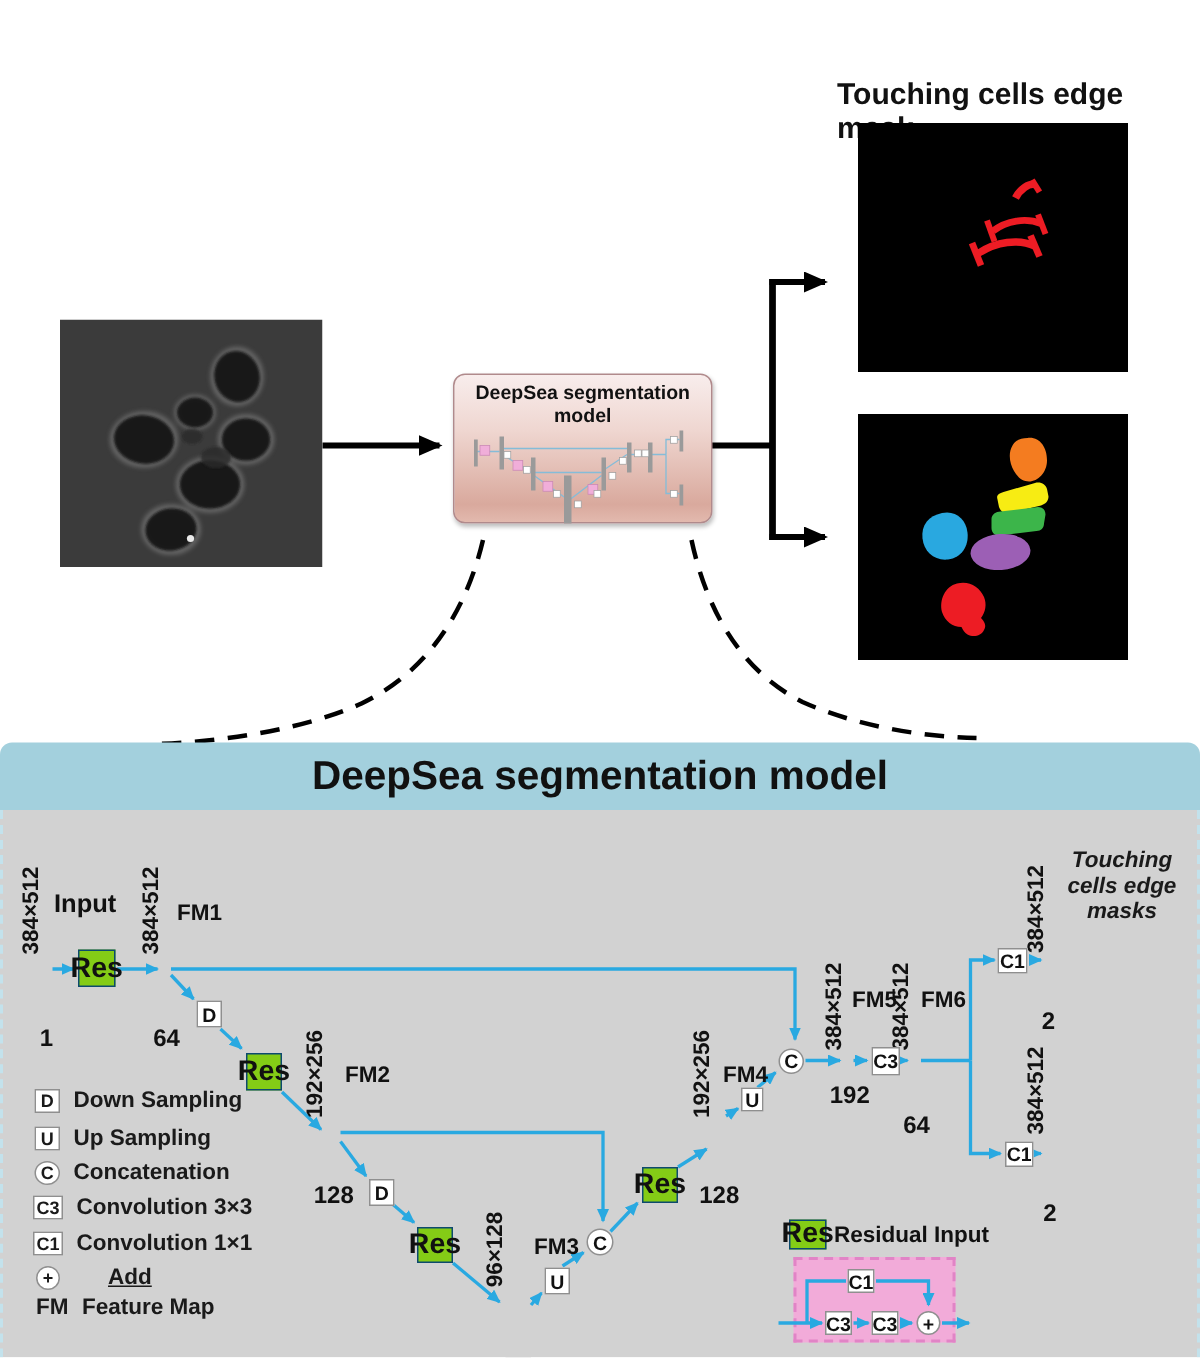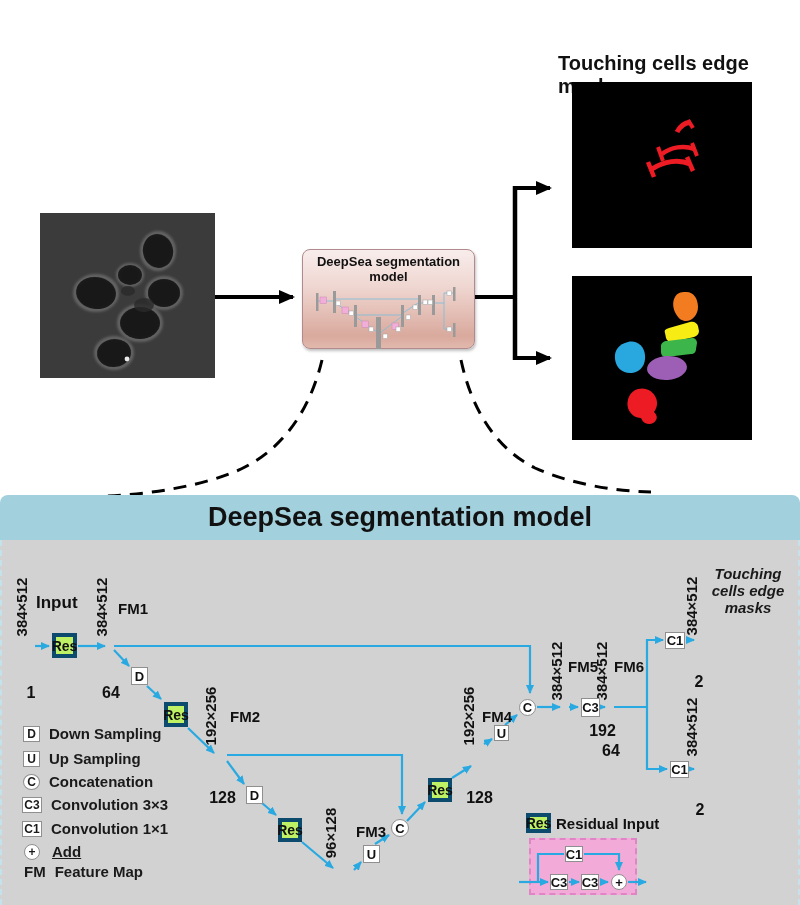--- a/index.html
+++ b/index.html
@@ -5,23 +5,23 @@
   html,body{margin:0;padding:0;background:#fff;}
   #stage{position:relative;width:800px;height:905px;background:#ffffff;overflow:hidden;
          font-family:"Liberation Sans",sans-serif;color:#1a1a1a;}
   .abs{position:absolute;}
   .ttl{font-weight:bold;color:#111;}
   .bar{position:absolute;background:#a9a9a9;}
   .opbox,.opcircle{position:absolute;background:#fff;border:1px solid #8f8f8f;
          display:flex;align-items:center;justify-content:center;
          font-weight:bold;font-size:13px;color:#111;box-sizing:border-box;z-index:5;}
   .opcircle{border-radius:50%;}
-  .res{position:absolute;background:#bef264;border:4px solid #0c4a6e;
+  .res{position:absolute;background:#84cc16;border:1px solid #0c4a6e;
          display:flex;align-items:center;justify-content:center;
-         font-weight:bold;font-size:14px;color:#111;box-sizing:border-box;z-index:5;}
+         font-weight:bold;font-size:19px;color:#111;box-sizing:border-box;z-index:5;}
   .rot{position:absolute;transform:translate(-50%,-50%) rotate(-90deg);
          white-space:nowrap;font-weight:bold;font-size:15px;color:#111;z-index:4;}
   .lbl{position:absolute;font-weight:bold;font-size:15px;color:#111;white-space:nowrap;z-index:4;}
   .num{position:absolute;font-weight:bold;font-size:16px;color:#111;text-align:center;z-index:4;}
   .legend-row{position:absolute;display:flex;align-items:center;z-index:4;}
   .lg-sym{width:17px;height:16px;background:#fff;border:1px solid #8f8f8f;
          display:flex;align-items:center;justify-content:center;font-weight:bold;font-size:12px;
          box-sizing:border-box;flex:none;}
   .lg-circ{border-radius:50%;}
   .lg-txt{font-weight:bold;font-size:15px;margin-left:9px;white-space:nowrap;}
@@ -236,21 +236,21 @@
   <div class="lbl" style="left:230px;top:708px;">FM2</div>
   <div class="lbl" style="left:356px;top:823px;">FM3</div>
   <div class="lbl" style="left:482px;top:708px;">FM4</div>
   <div class="lbl" style="left:568px;top:658px;">FM5</div>
   <div class="lbl" style="left:614px;top:658px;">FM6</div>
 
   <div class="num" style="left:19px;top:684px;width:24px;">1</div>
   <div class="num" style="left:95px;top:684px;width:32px;">64</div>
   <div class="num" style="left:204px;top:789px;width:37px;">128</div>
   <div class="num" style="left:461px;top:789px;width:37px;">128</div>
-  <div class="num" style="left:548px;top:722px;width:37px;margin-left:36px;">192</div>
+  <div class="num" style="left:548px;top:722px;width:37px;">192</div>
   <div class="num" style="left:595px;top:742px;width:32px;">64</div>
   <div class="num" style="left:687px;top:673px;width:24px;">2</div>
   <div class="num" style="left:688px;top:801px;width:24px;">2</div>
 
   <div class="outlbl" style="left:700px;top:566px;width:96px;">Touching cells edge masks</div>
 
   <div class="res" style="left:52px;top:633px;width:25px;height:25px;">Res</div>
   <div class="res" style="left:164px;top:702px;width:24px;height:25px;">Res</div>
   <div class="res" style="left:278px;top:818px;width:24px;height:24px;">Res</div>
   <div class="res" style="left:428px;top:778px;width:24px;height:24px;">Res</div>
@@ -280,21 +280,21 @@
   <div class="legend-row" style="left:22px;top:796px;">
     <span class="lg-sym" style="width:20px;">C3</span>
     <span class="lg-txt">Convolution 3×3</span>
   </div>
   <div class="legend-row" style="left:22px;top:820px;">
     <span class="lg-sym" style="width:20px;">C1</span>
     <span class="lg-txt">Convolution 1×1</span>
   </div>
   <div class="legend-row" style="left:24px;top:843px;">
     <span class="lg-sym lg-circ" style="width:16px;">+</span>
-    <span class="lg-txt" style="margin-left:12px;text-decoration:underline;">Add</span>
+    <span class="lg-txt" style="margin-left:32px;text-decoration:underline;">Add</span>
   </div>
   <div class="legend-row" style="left:24px;top:863px;justify-content:space-between;">
     <span style="font-weight:bold;font-size:15px;">FM</span>
     <span class="lg-txt">Feature Map</span>
   </div>
 
   <div class="res" style="left:526px;top:813px;width:25px;height:20px;">Res</div>
   <div class="lbl" style="left:556px;top:815px;">Residual Input</div>
   <div class="abs" style="left:529px;top:838px;width:108px;height:57px;background:#f2abd9;
               border:2px dashed #e184c6;box-sizing:border-box;z-index:2;"></div>

